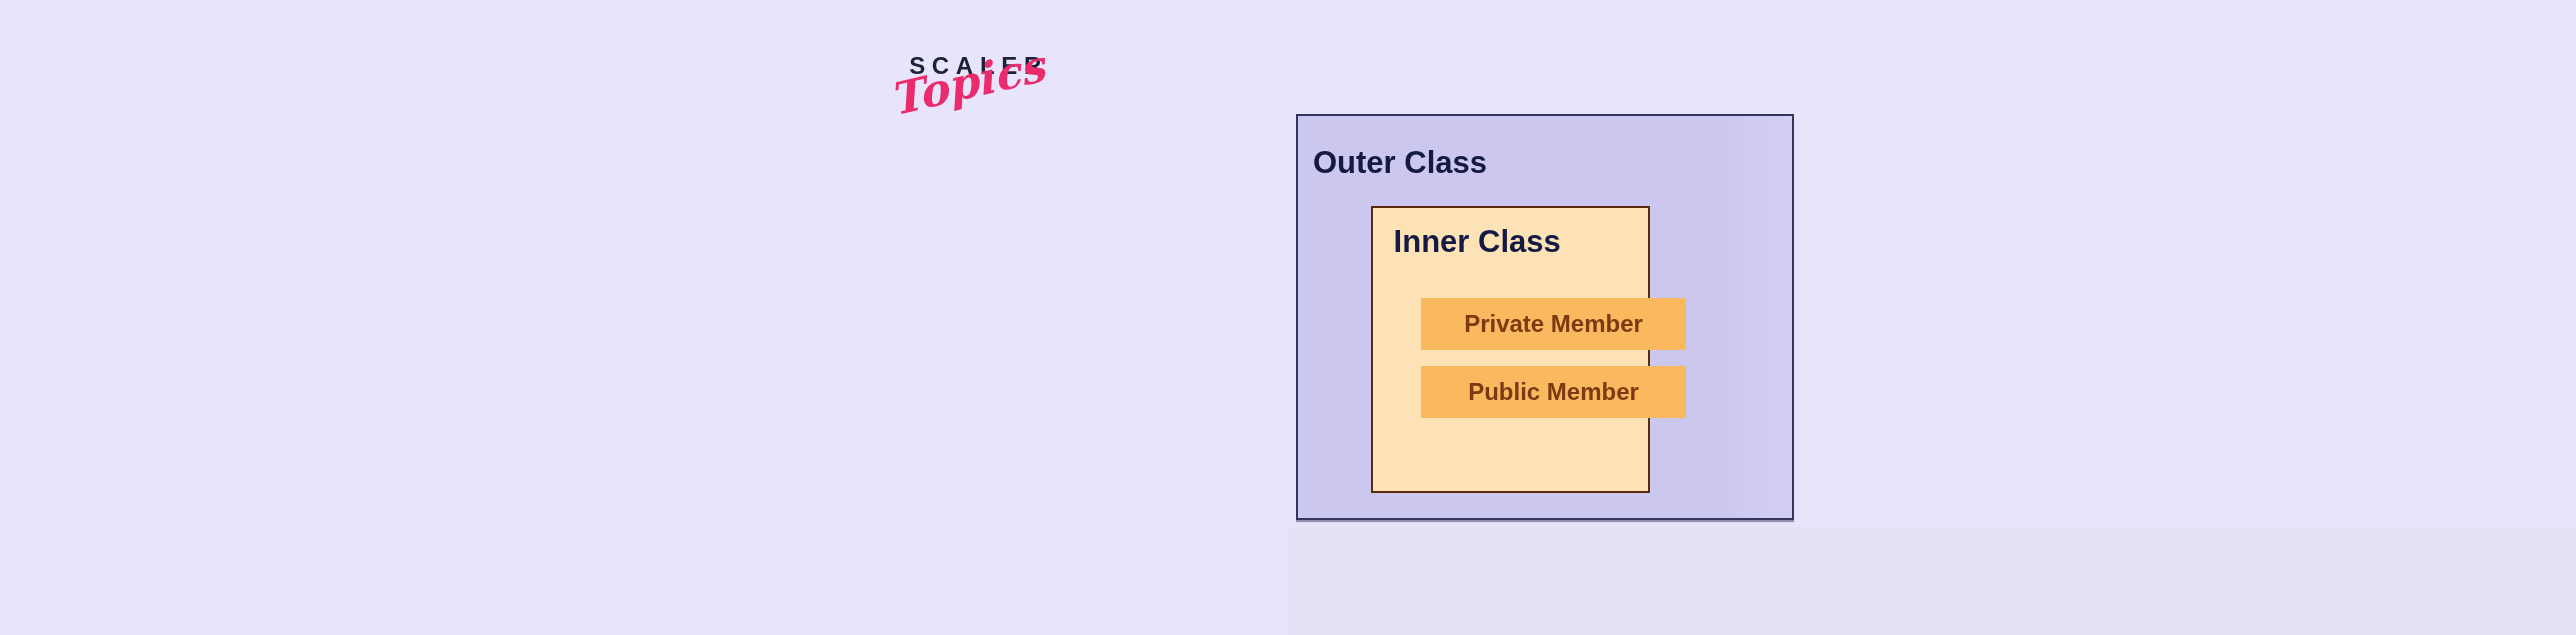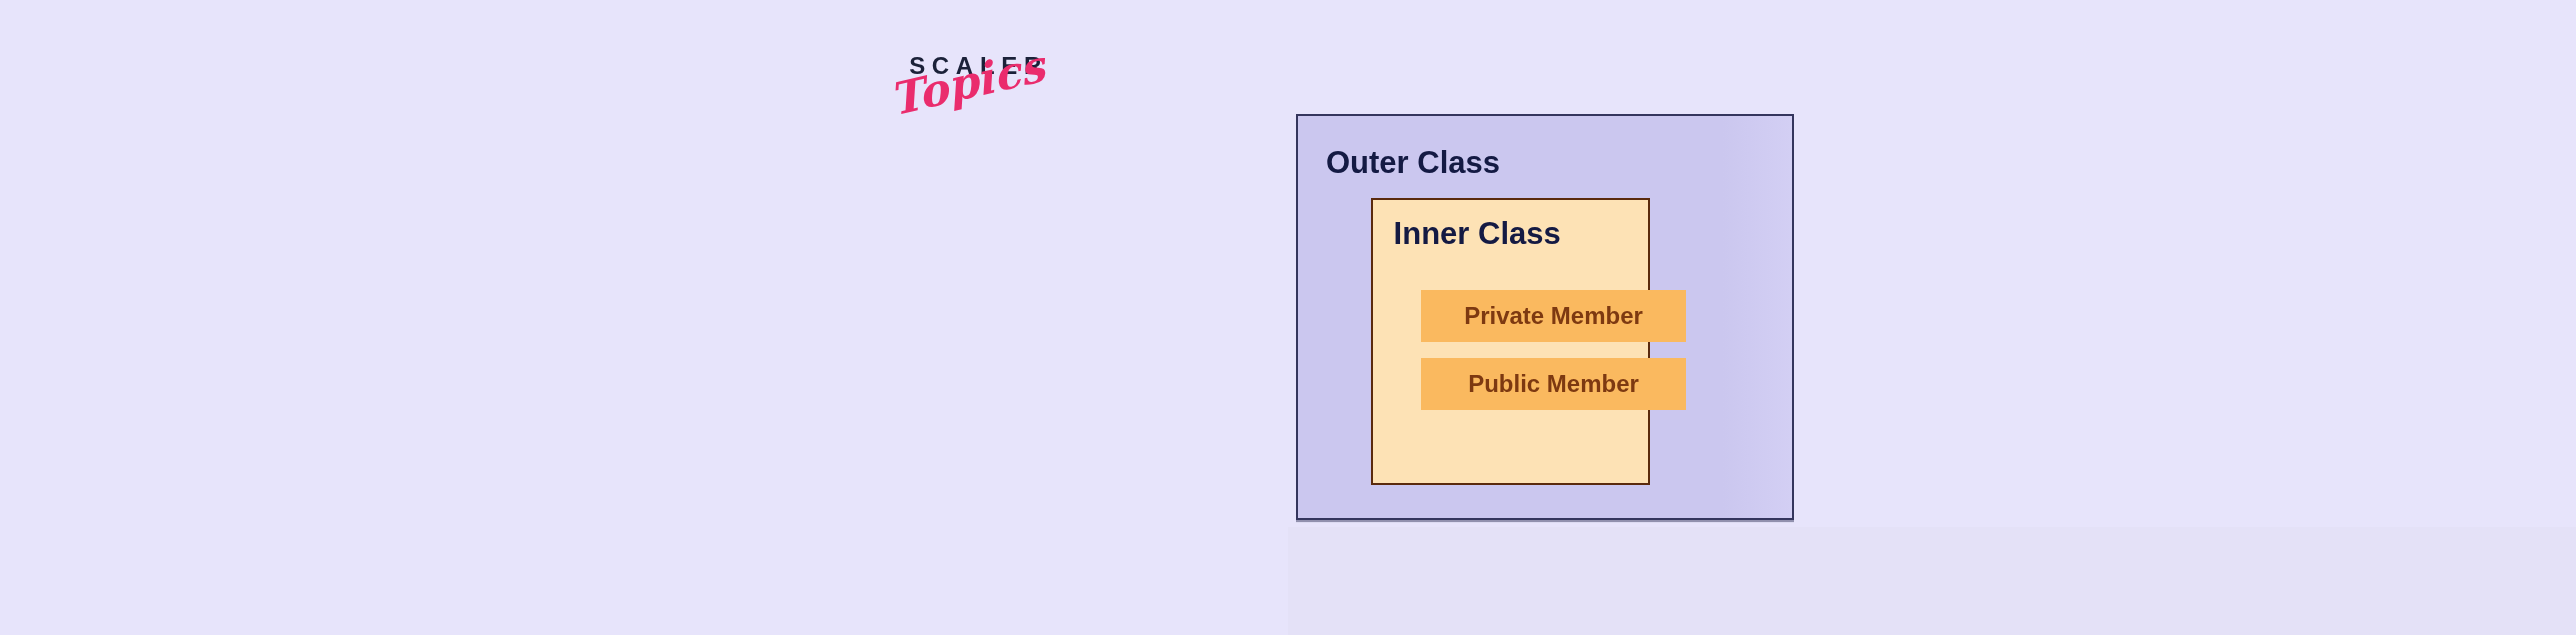--- a/index.html
+++ b/index.html
@@ -59,31 +59,31 @@
     top: 114px;
     width: 498px;
     height: 406px;
     box-sizing: border-box;
     border: 2.1px solid #34355d;
     background: linear-gradient(90deg, #cbc7ef 0%, #cbc7ef 86%, #d3cff4 100%);
     box-shadow: 0 2.1px 0 rgba(40, 42, 80, 0.45);
   }
   .outer-label {
     position: absolute;
-    left: 28px;
+    left: 15px;
     top: 29px;
     font-size: 31px;
     font-weight: 700;
     color: #141a43;
     white-space: nowrap;
   }
   .inner-box {
     position: absolute;
     left: 73px;
-    top: 82px;
+    top: 90px;
     width: 279px;
     height: 287px;
     box-sizing: border-box;
     border: 2.6px solid #5a2a0d;
     background: #fde2b5;
     text-align: center;
   }
   .inner-label {
     position: absolute;
     left: 20.6px;

